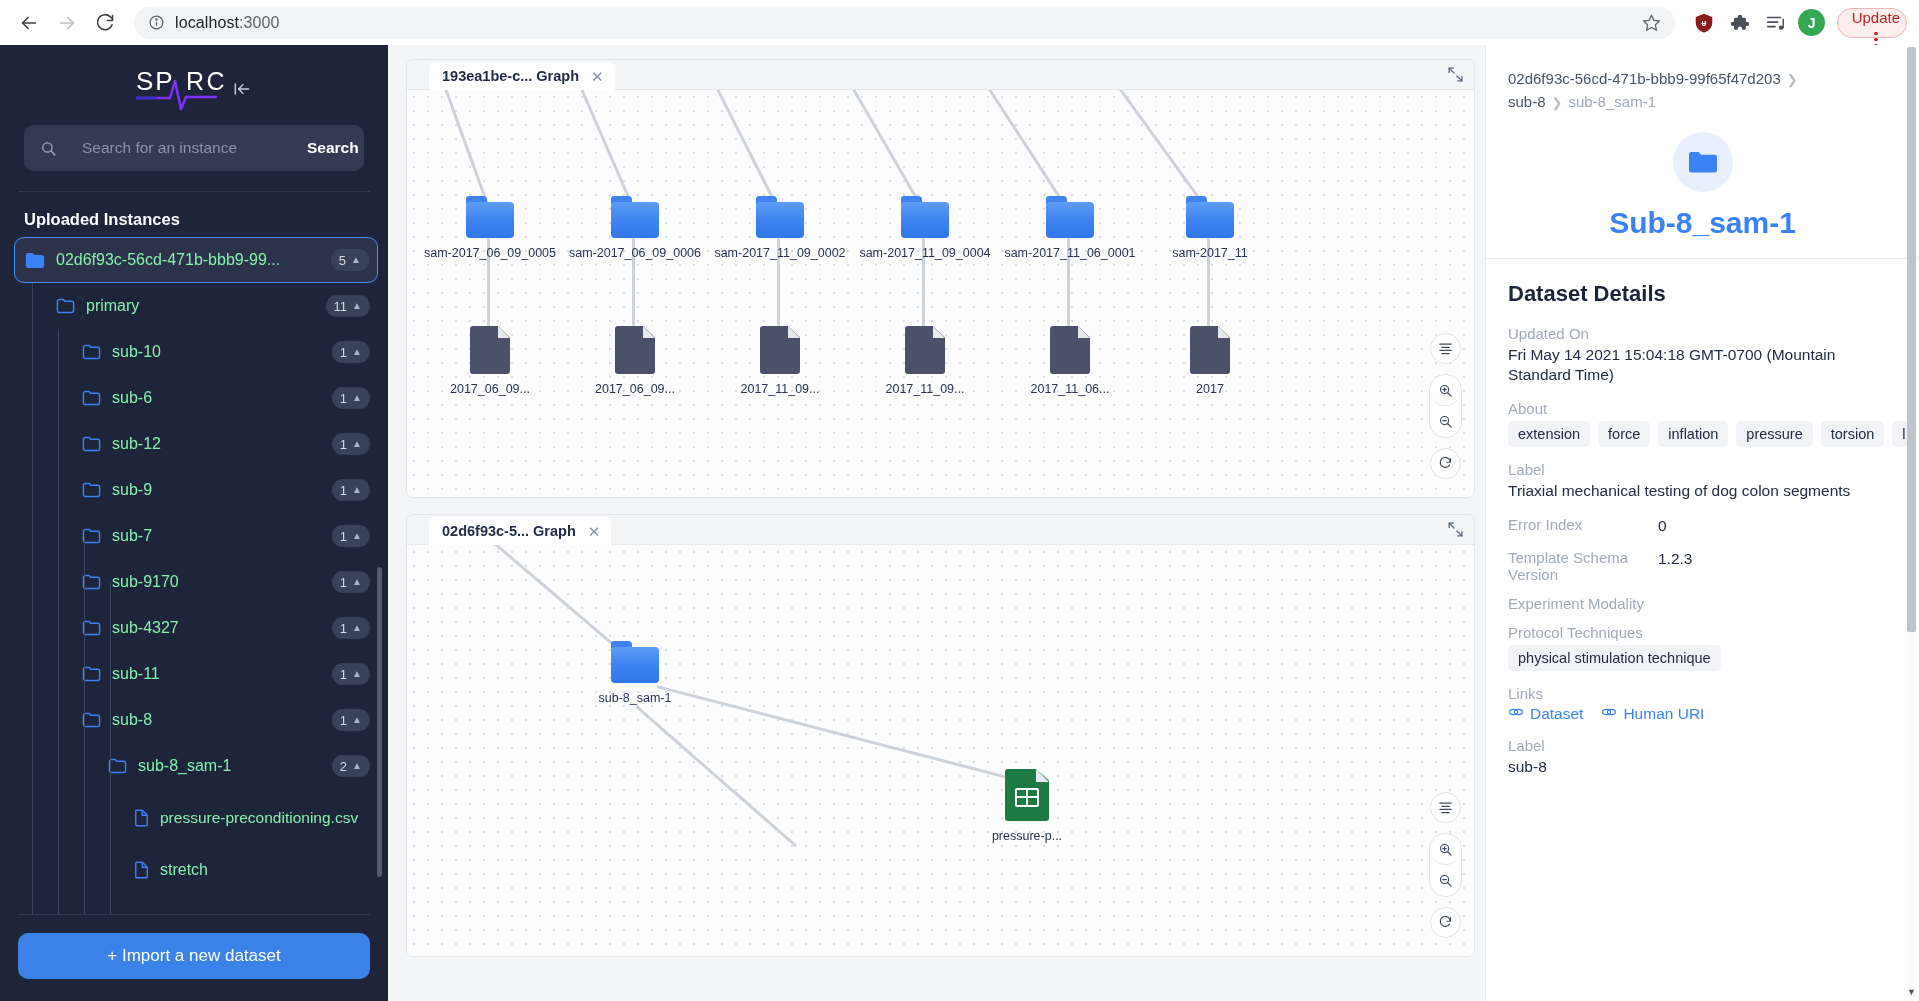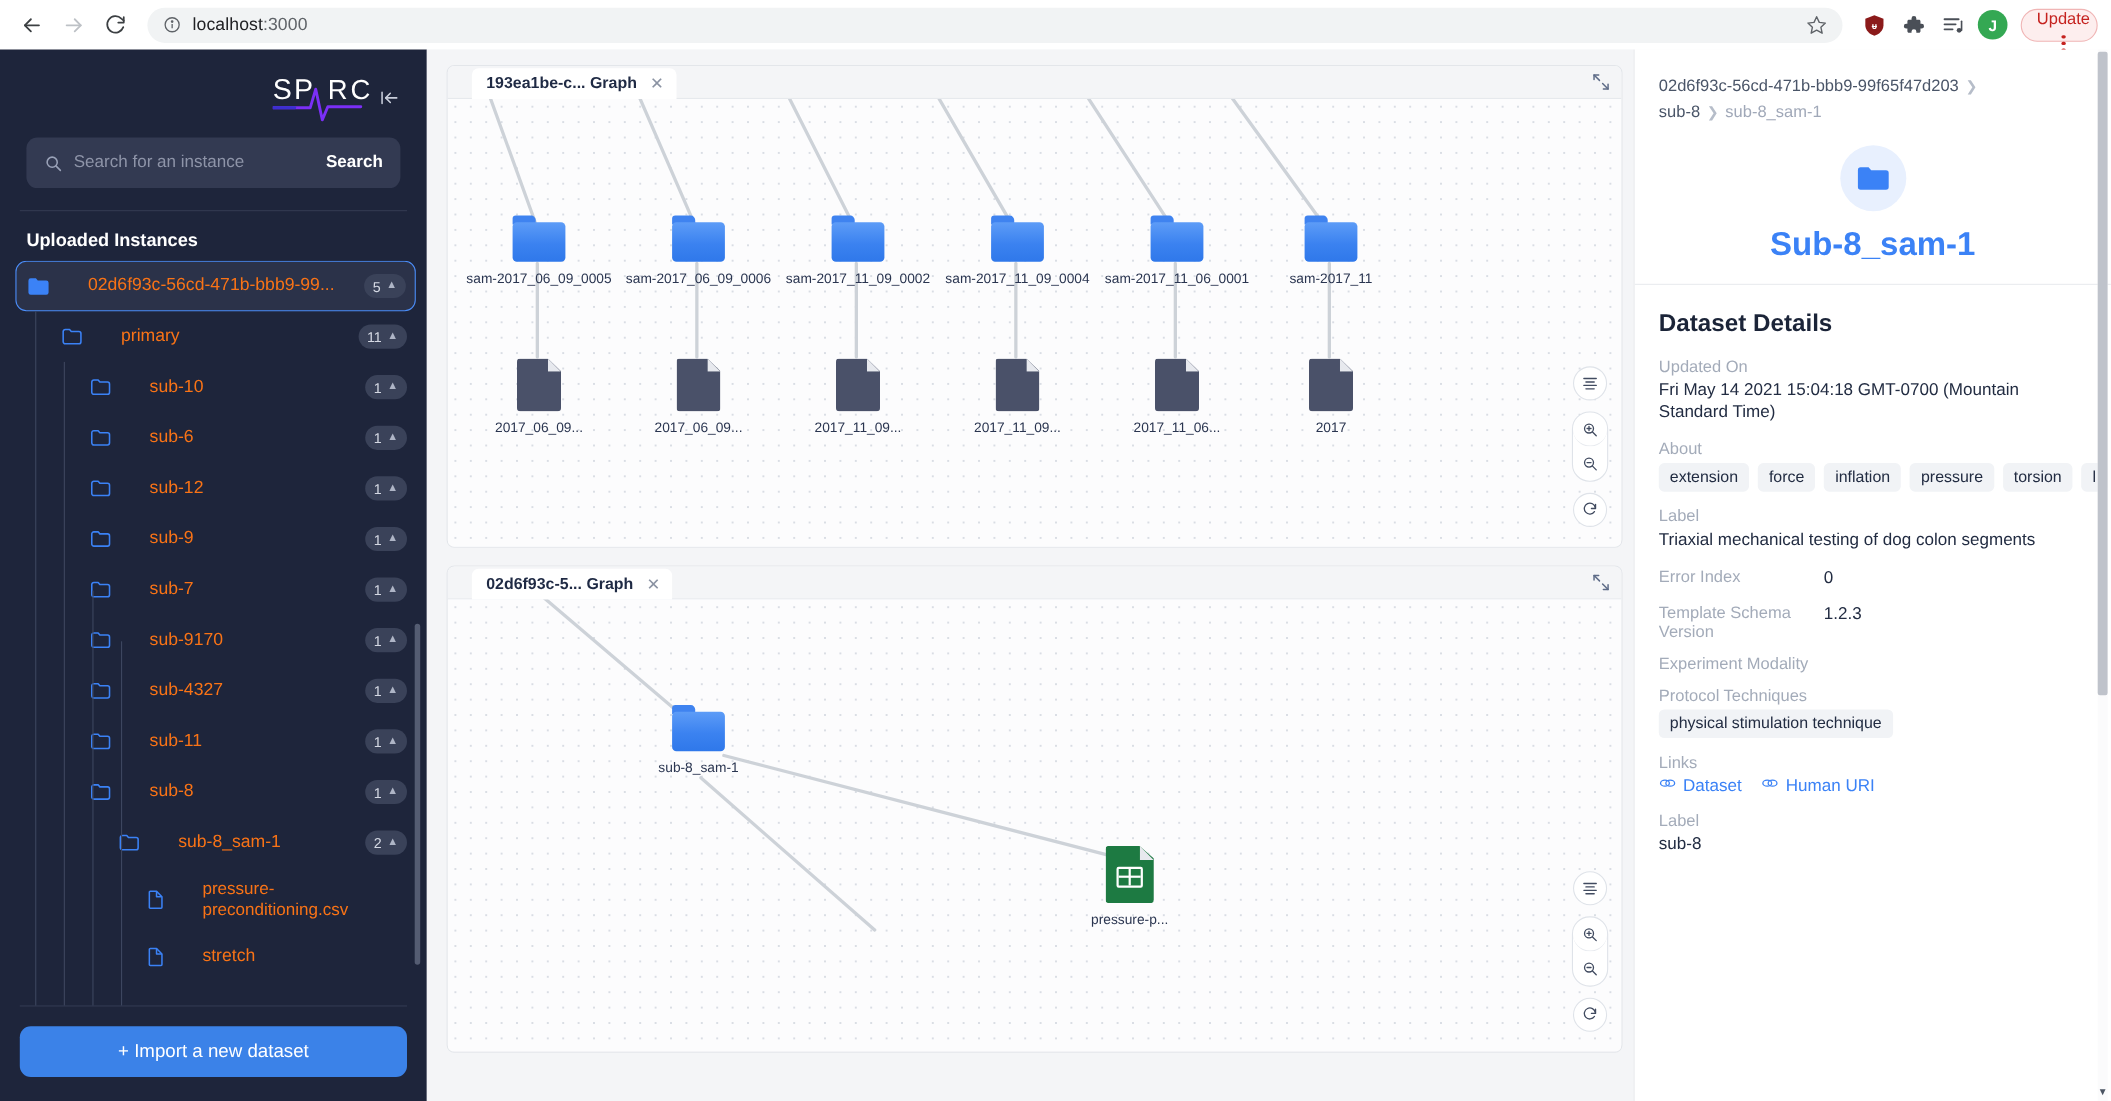--- a/index.html
+++ b/index.html
@@ -95,41 +95,41 @@
     background: #1e253b;
     display: flex;
     flex-direction: column;
     flex: none;
     position: relative;
   }
   .sb-top {
     padding: 20px 24px 0 24px;
     display: flex;
     align-items: flex-start;
-    justify-content: flex-end;
+    justify-content: center;
   }
   .sparc-logo { position: relative; width: 96px; height: 46px; }
   .sparc-text {
     color: #fff;
     font-size: 26px;
     letter-spacing: 2px;
     font-weight: 400;
     font-family: "Liberation Sans", sans-serif;
   }
   .collapse-btn { color: #c9cedb; padding-top: 14px; cursor: pointer; }
 
   .sb-search {
     margin: 14px 24px 0 24px;
     height: 46px;
     background: #333a52;
     border-radius: 10px;
     display: flex;
     align-items: center;
     padding: 0 16px;
-    gap: 10px;
+    gap: 25px;
   }
   .sb-search .mag { color: #9aa2b8; display: flex; flex: none; }
   .sb-search input {
     flex: 1;
     background: transparent;
     border: none;
     outline: none;
     color: #e8eaf0;
     font-size: 15.5px;
     font-family: "Liberation Sans", sans-serif;
@@ -161,27 +161,26 @@
     padding-right: 8px;
     cursor: pointer;
   }
   .node-row.selected {
     background: #2b3249;
     border: 1.5px solid #4b8df8;
     border-radius: 10px;
   }
   .node-icon { display: flex; flex: none; margin-right: 11px; color: #4b8df8; }
   .node-label {
-    color: #f97316;
+    color: #86efac;
     font-size: 16px;
     flex: 1;
     white-space: nowrap;
     overflow: hidden;
     text-overflow: ellipsis;
-    margin-left: 24px;
   }
   .node-label.wrap { white-space: normal; line-height: 1.25; font-size: 15.5px;}
   .badge {
     background: #3a4259;
     color: #d4d8e3;
     border-radius: 11px;
     height: 22px;
     min-width: 38px;
     padding: 0 8px;
     display: flex; align-items: center; justify-content: center;

